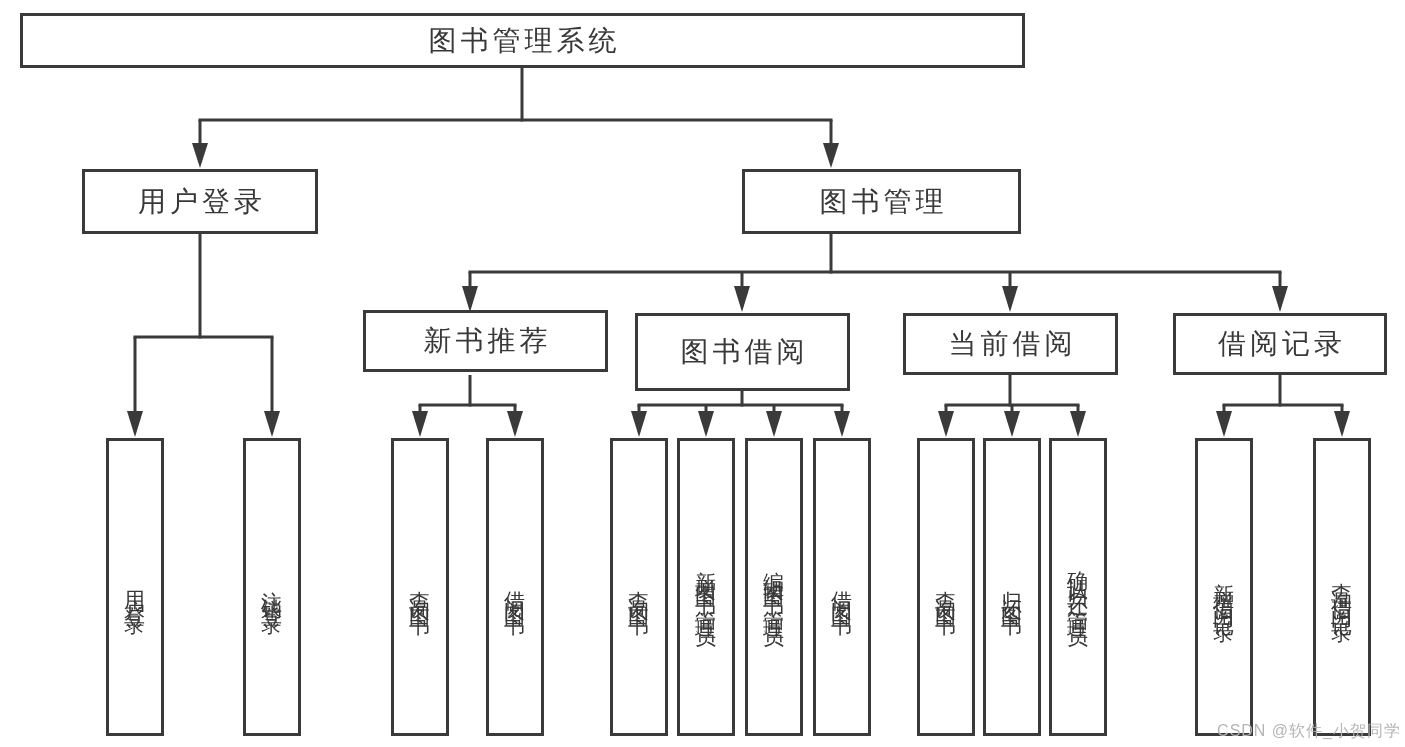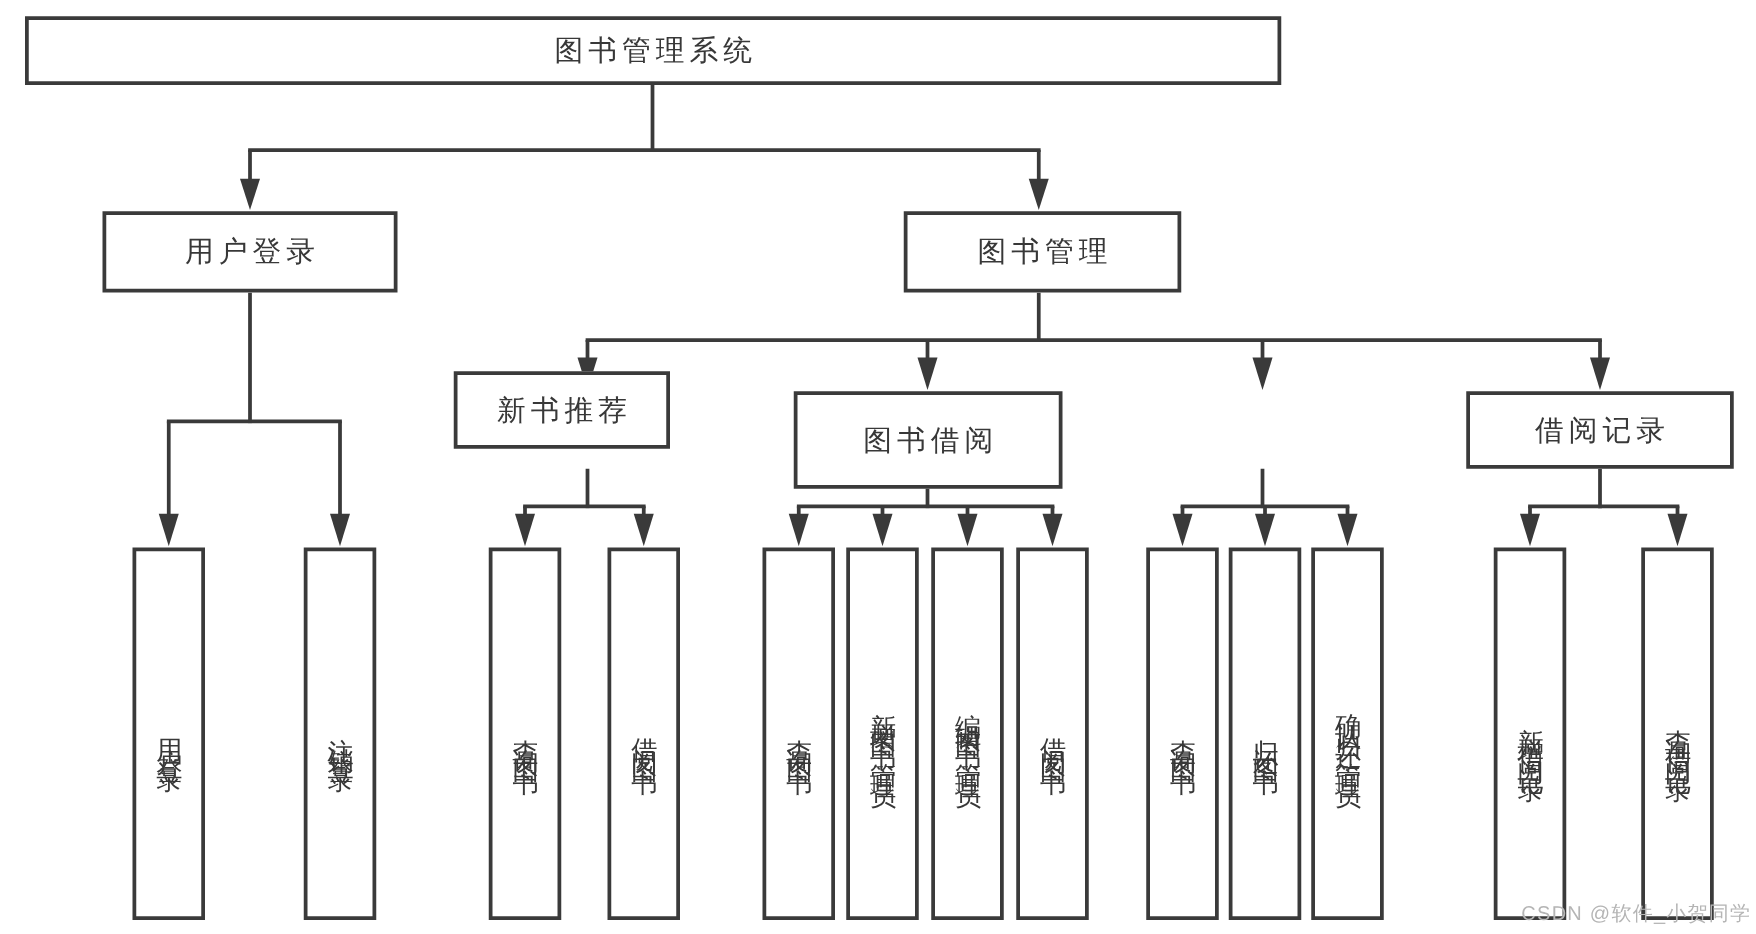--- a/index.html
+++ b/index.html
@@ -14,21 +14,21 @@
   #stage{position:absolute;inset:0;width:1405px;height:747px;}
   svg.connectors{position:absolute;left:0;top:0;width:1405px;height:747px;z-index:1;}
   svg.connectors line{stroke:var(--line);stroke-width:3;}
   svg.connectors polygon{fill:var(--line);}
   .box{
     position:absolute;box-sizing:border-box;z-index:2;
     border:3px solid var(--line);background:var(--box-bg);
     display:flex;align-items:center;justify-content:center;
     color:var(--text);
   }
-  .h{font-size:23px;letter-spacing:4px;padding-left:4px;}
+  .h{font-size:28px;letter-spacing:4px;padding-left:4px;}
   .leaf{
     width:58px;height:298px;top:438px;
     writing-mode:vertical-rl;text-orientation:mixed;
     font-size:21px;letter-spacing:8px;line-height:1;
     padding-top:6px;
   }
   .watermark{
     position:absolute;right:4px;bottom:5px;z-index:6;
     font-size:16px;color:var(--wm);letter-spacing:1px;white-space:nowrap;
   }
@@ -110,24 +110,25 @@
       <line x1="1224" y1="405" x2="1224" y2="413"></line>
       <polygon points="1216,411 1232,411 1224,437"></polygon>
       <line x1="1342" y1="405" x2="1342" y2="413"></line>
       <polygon points="1334,411 1350,411 1342,437"></polygon>
     </g>
   </svg>
 
   <div class="box h" style="left:20px;top:13px;width:1005px;height:55px">图书管理系统</div>
 
   <div class="box h" style="left:82px;top:169px;width:236px;height:65px">用户登录</div>
-  <div class="box h" style="left:723px;top:169px;width:222px;height:65px">图书管理</div>
+  <div class="box h" style="left:742px;top:169px;width:279px;height:65px">图书管理</div>
 
-  <div class="box h" style="left:363px;top:297px;width:173px;height:62px">新书推荐</div>
+  <div class="box h" style="left:363px;top:310px;width:245px;height:62px">新书推荐</div>
   <div class="box h" style="left:635px;top:313px;width:215px;height:78px">图书借阅</div>
+  <div class="box h" style="left:903px;top:313px;width:215px;height:62px">当前借阅</div>
   <div class="box h" style="left:1173px;top:313px;width:214px;height:62px">借阅记录</div>
 
   <div class="box leaf" style="left:106px">用户登录</div>
   <div class="box leaf" style="left:243px">注销登录</div>
 
   <div class="box leaf" style="left:391px">查询图书</div>
   <div class="box leaf" style="left:486px">借阅图书</div>
 
   <div class="box leaf" style="left:610px">查询图书</div>
   <div class="box leaf" style="left:677px">新增图书（管理员）</div>

